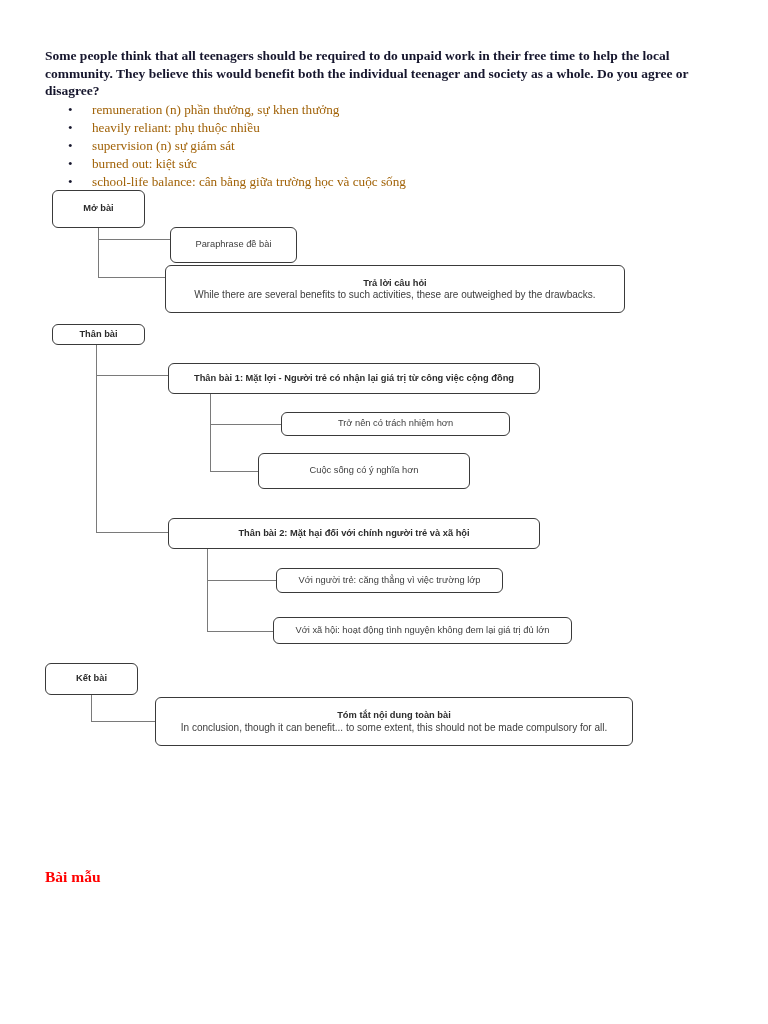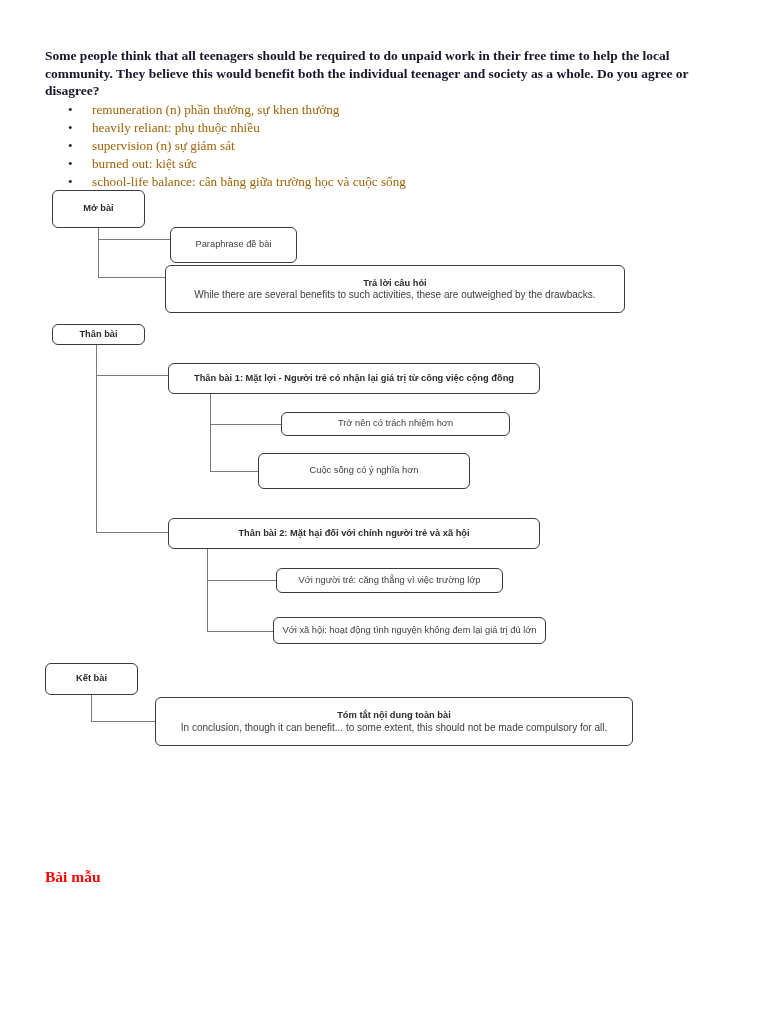--- a/index.html
+++ b/index.html
@@ -131,21 +131,21 @@
   </div>
 
   <div class="node" style="left:168px; top:518px; width:372px; height:31px;">
     <span class="node-title">Thân bài 2: Mặt hại đối với chính người trẻ và xã hội</span>
   </div>
 
   <div class="node" style="left:276px; top:568px; width:227px; height:25px;">
     <span>Với người trẻ: căng thẳng vì việc trường lớp</span>
   </div>
 
-  <div class="node" style="left:273px; top:617px; width:273px; height:27px;">
+  <div class="node" style="left:273px; top:617px; width:299px; height:27px;">
     <span>Với xã hội: hoạt động tình nguyện không đem lại giá trị đủ lớn</span>
   </div>
 
   <div class="node hdr" style="left:45px; top:663px; width:93px; height:32px;">
     <span>Kết bài</span>
   </div>
 
   <div class="node" style="left:155px; top:697px; width:478px; height:49px;">
     <span class="node-title">Tóm tắt nội dung toàn bài</span>
     <span class="node-body">In conclusion, though it can benefit... to some extent, this should not be made compulsory for all.</span>

